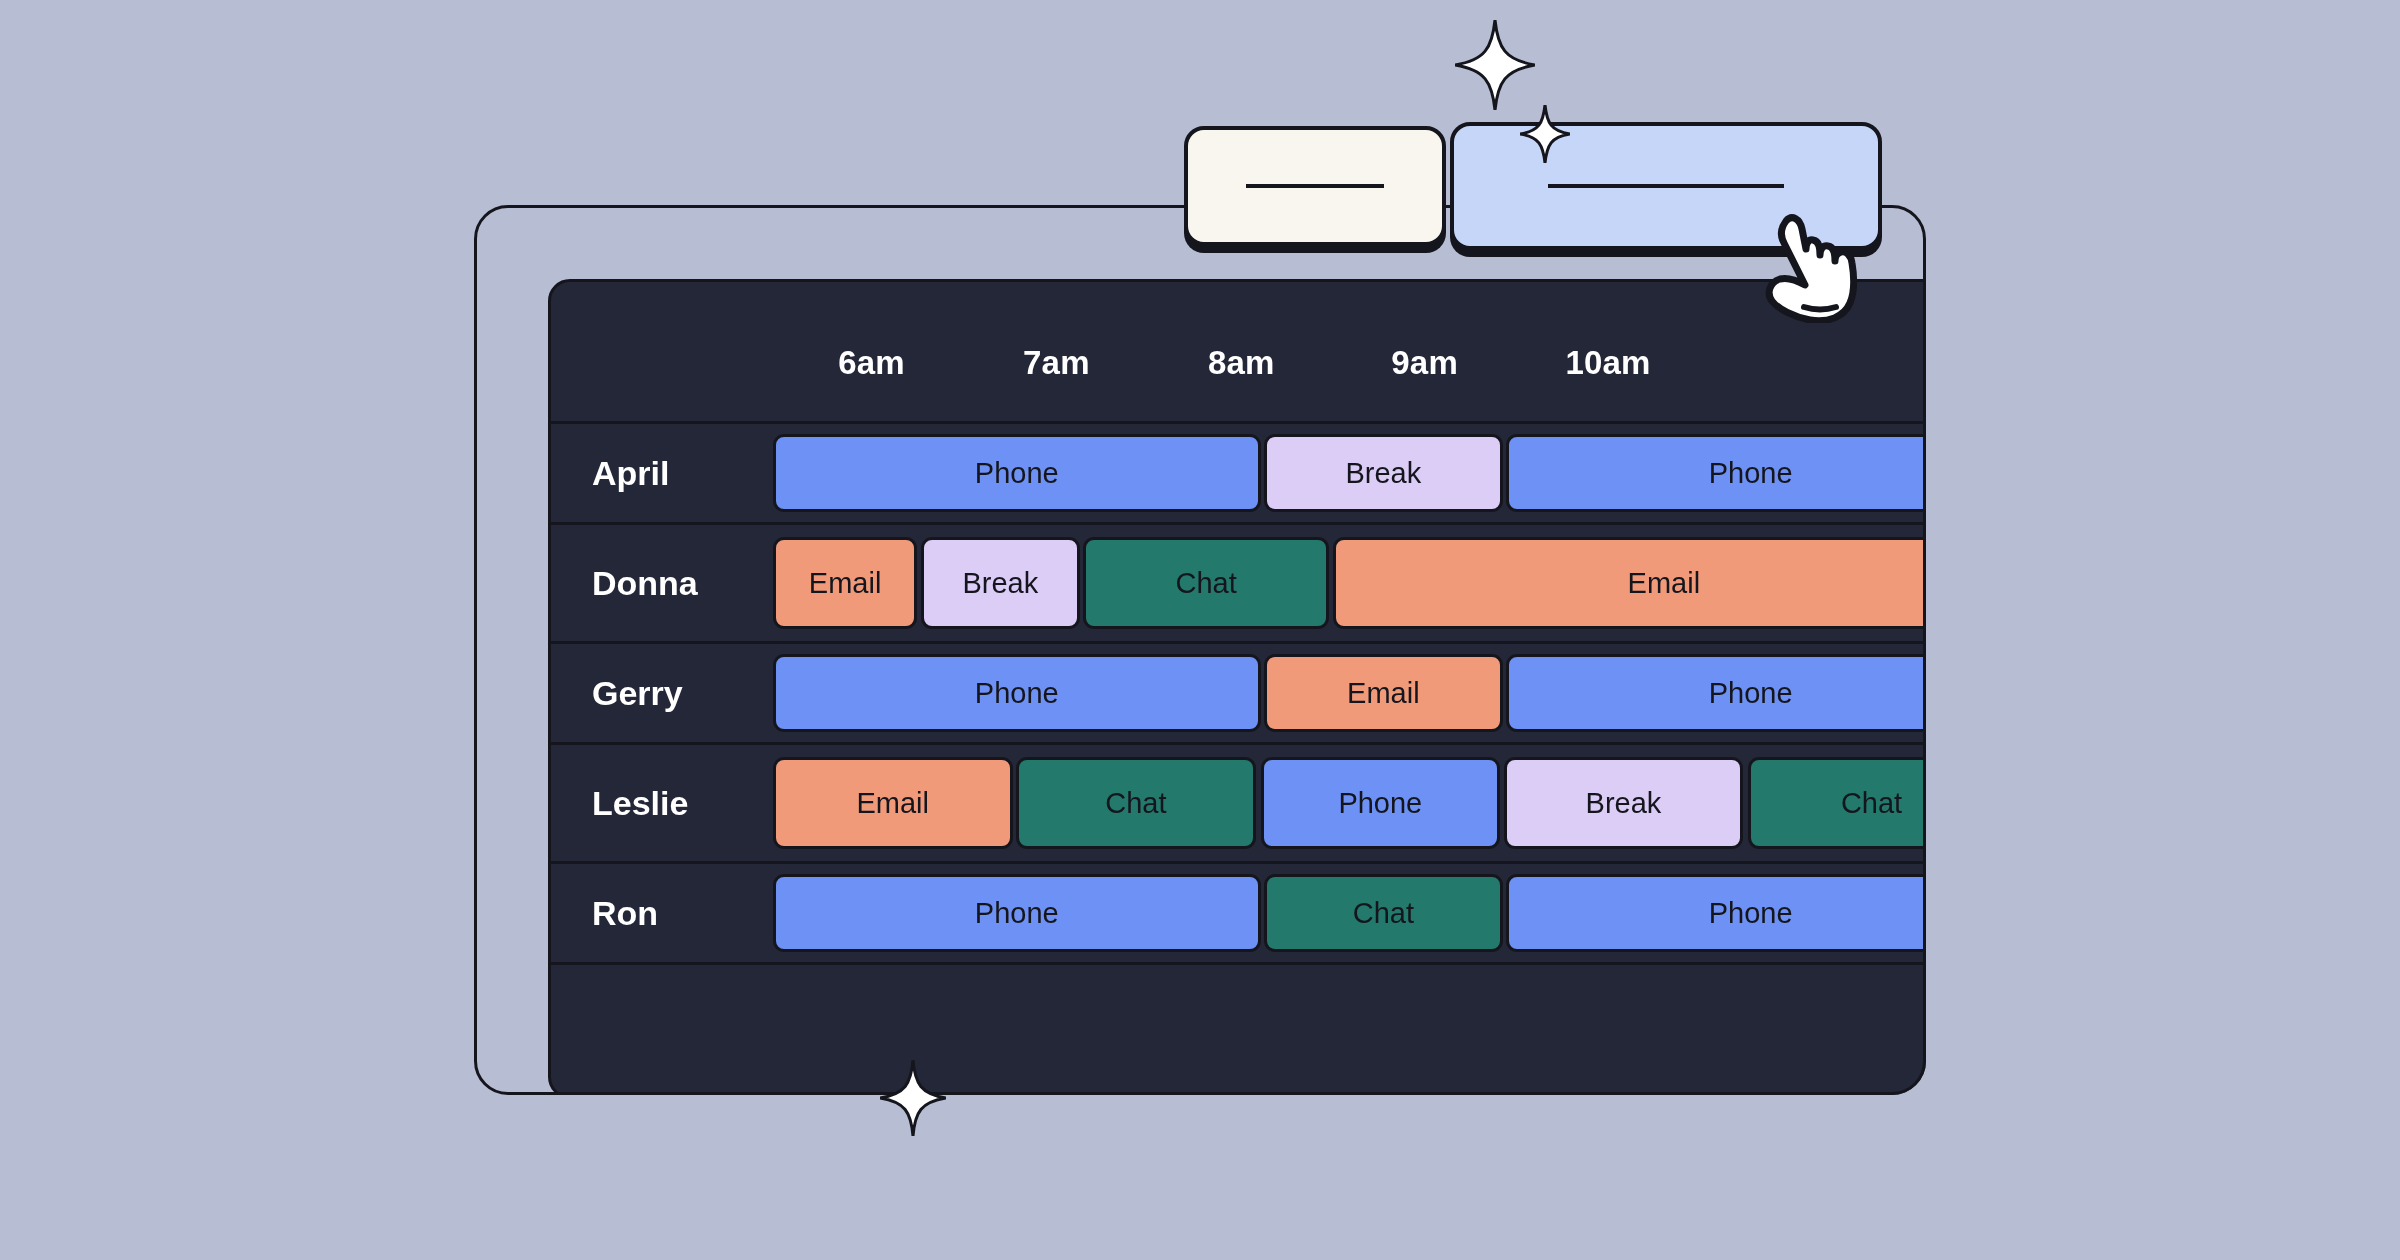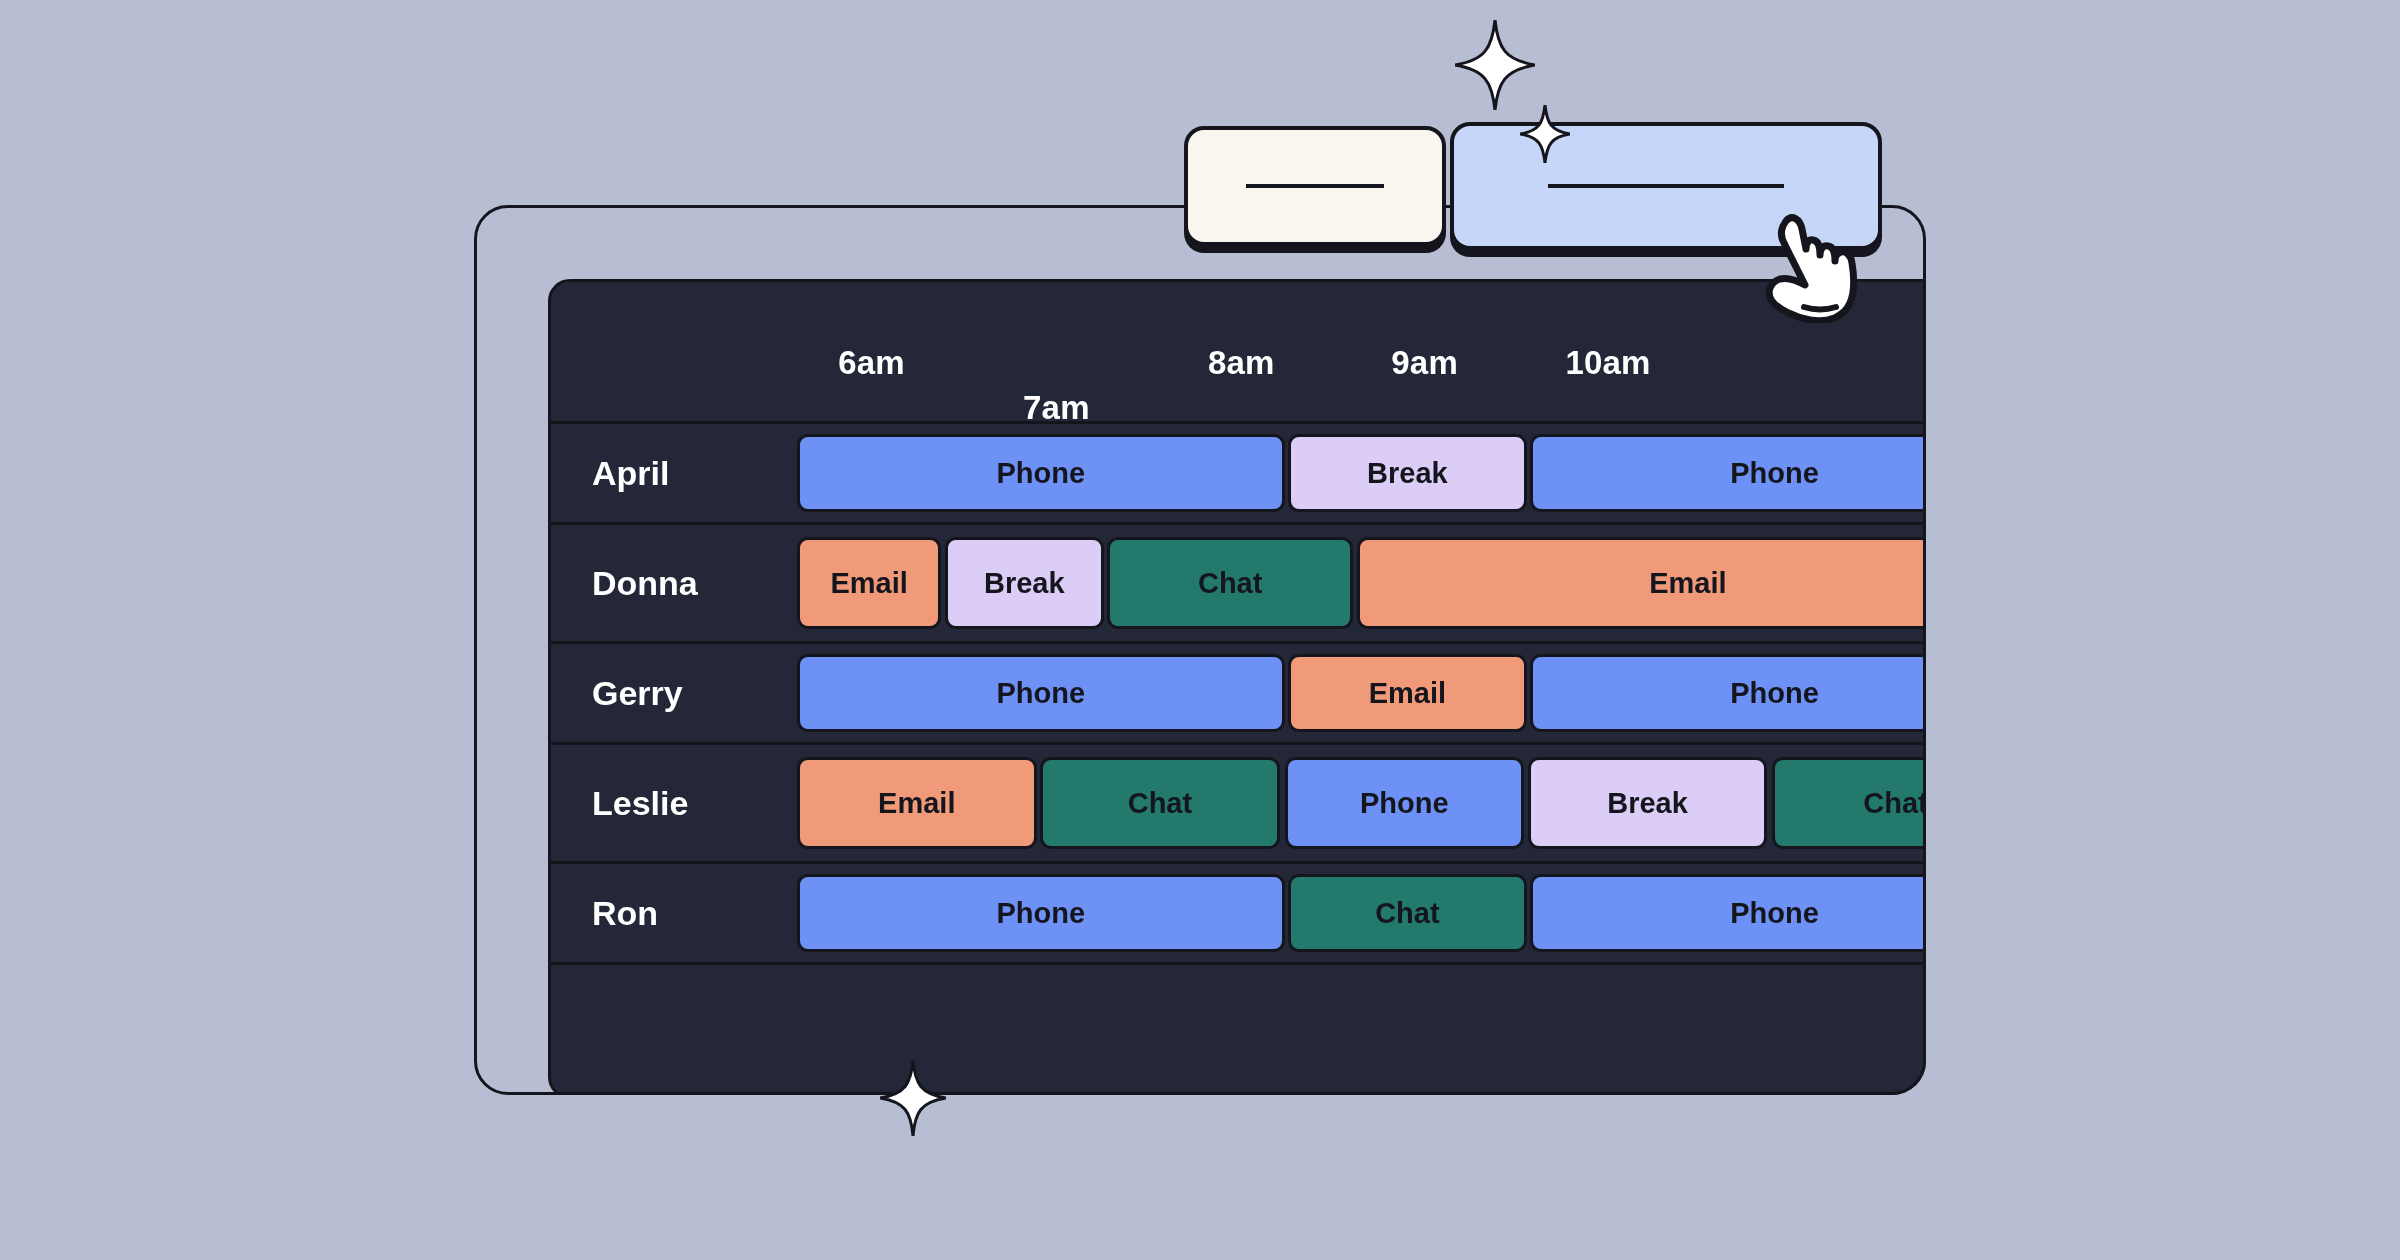--- a/index.html
+++ b/index.html
@@ -100,24 +100,23 @@
     top: 50%;
     transform: translateY(-50%);
     height: 78px;
     border: 3px solid #15161d;
     border-radius: 11px;
     display: flex;
     align-items: center;
     justify-content: center;
     color: #15161d;
     font-size: 29px;
-    font-weight: 700;
+    font-weight: 400;
     white-space: nowrap;
     overflow: hidden;
-    margin-left: 24px;
   }
   .row.r-md .pill { height: 92px; }
 
   
   .tab-card {
     position: absolute;
     border: 4px solid #15161d;
     border-radius: 20px;
     box-shadow: 0 7px 0 0 #15161d;
   }
@@ -146,21 +145,21 @@
 <body>
 
 <div id="stage">
 
   <div class="card-clip">
     <div class="schedule-card">
       <div class="sched-table" id="sched-table">
 
         <div class="time-header" id="time-header">
             <span class="time-label" style="left: 22.2%;">6am</span>
-            <span class="time-label" style="left: 35%; margin-top: 45px;">7am</span>
+            <span class="time-label" style="left: 35%;">7am</span>
             <span class="time-label" style="left: 47.8%;">8am</span>
             <span class="time-label" style="left: 60.5%;">9am</span>
             <span class="time-label" style="left: 73.2%;">10am</span>
           </div>
 
         <div id="rows-host" style="display:contents"><div class="row r-sm">
               <div class="row-name">April</div>
               <div class="track">
                 <div class="pill" style="left: 0%; width: 39.9%; background: rgb(109, 145, 245);">Phone</div>
                 <div class="pill" style="left: 40.2%; width: 19.5%; background: rgb(220, 205, 247);">Break</div>

